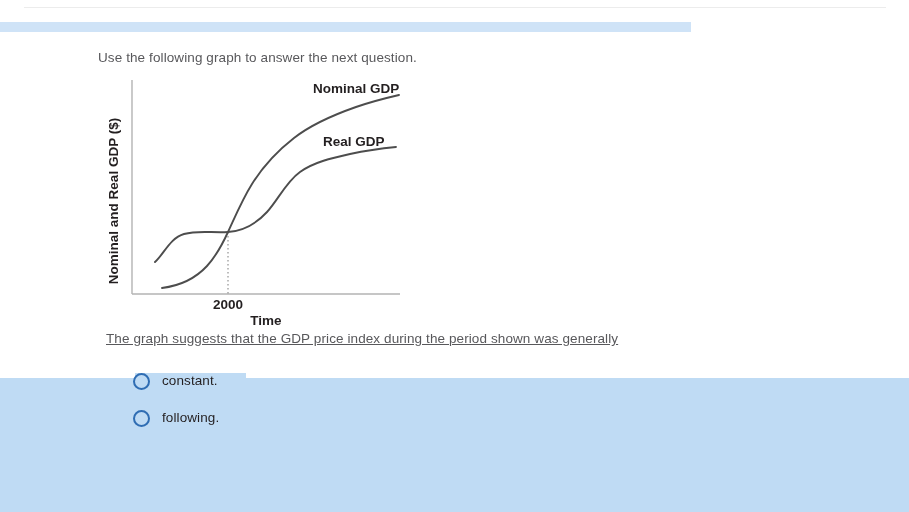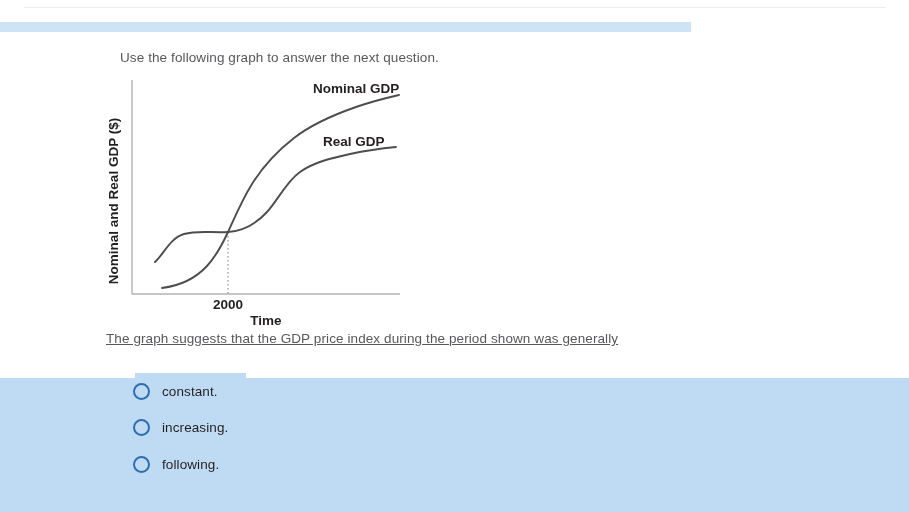--- a/index.html
+++ b/index.html
@@ -32,21 +32,21 @@
     background: #bfdbf4;
   }
   .sel-band-full   { left: 0;    top: 378px; width: 909px; height: 134px; }
   .sel-white-patch { left: 0;    top: 373px; width: 135px; height: 22px; background: #ffffff; }
   .sel-row1        { left: 135px;top: 373px; width: 111px; height: 22px; }
   .sel-white-right { left: 218px;top: 485px; width: 691px; height: 10px; background: #cfe3f7; }
 
   
   .q-intro {
     position: absolute;
-    left: 120px;
+    left: 98px;
     top: 50px;
     font-size: 13.5px;
     color: #58585b;
     letter-spacing: 0.1px;
     white-space: nowrap;
   }
   .q-body {
     position: absolute;
     left: 106px;
     top: 331px;
@@ -71,21 +71,20 @@
   .options {
     position: absolute;
     left: 133px;
     top: 373px;
     width: 400px;
   }
   .option-row {
     position: relative;
     height: 36.5px;
     display: flex;
-    align-items: center;
   }
   .radio {
     width: 17px;
     height: 17px;
     border: 2.2px solid #2f6db3;
     border-radius: 50%;
     box-sizing: border-box;
     flex: 0 0 auto;
     background: transparent;
   }
@@ -147,23 +146,19 @@
 <div class="q-body">The graph suggests that the GDP price index during the period shown was generally</div>
 
 <div class="options">
 
   <div class="option-row">
     <span class="radio"></span>
     <span class="option-label">constant.</span>
   </div>
 
 
-  <div class="option-row">
-    <span class="radio"></span>
-    <span class="option-label">increasing.</span>
-  </div>
 
   <div class="option-row">
     <span class="radio"></span>
     <span class="option-label">following.</span>
   </div>
 
 </div>
 
 </body></html>

